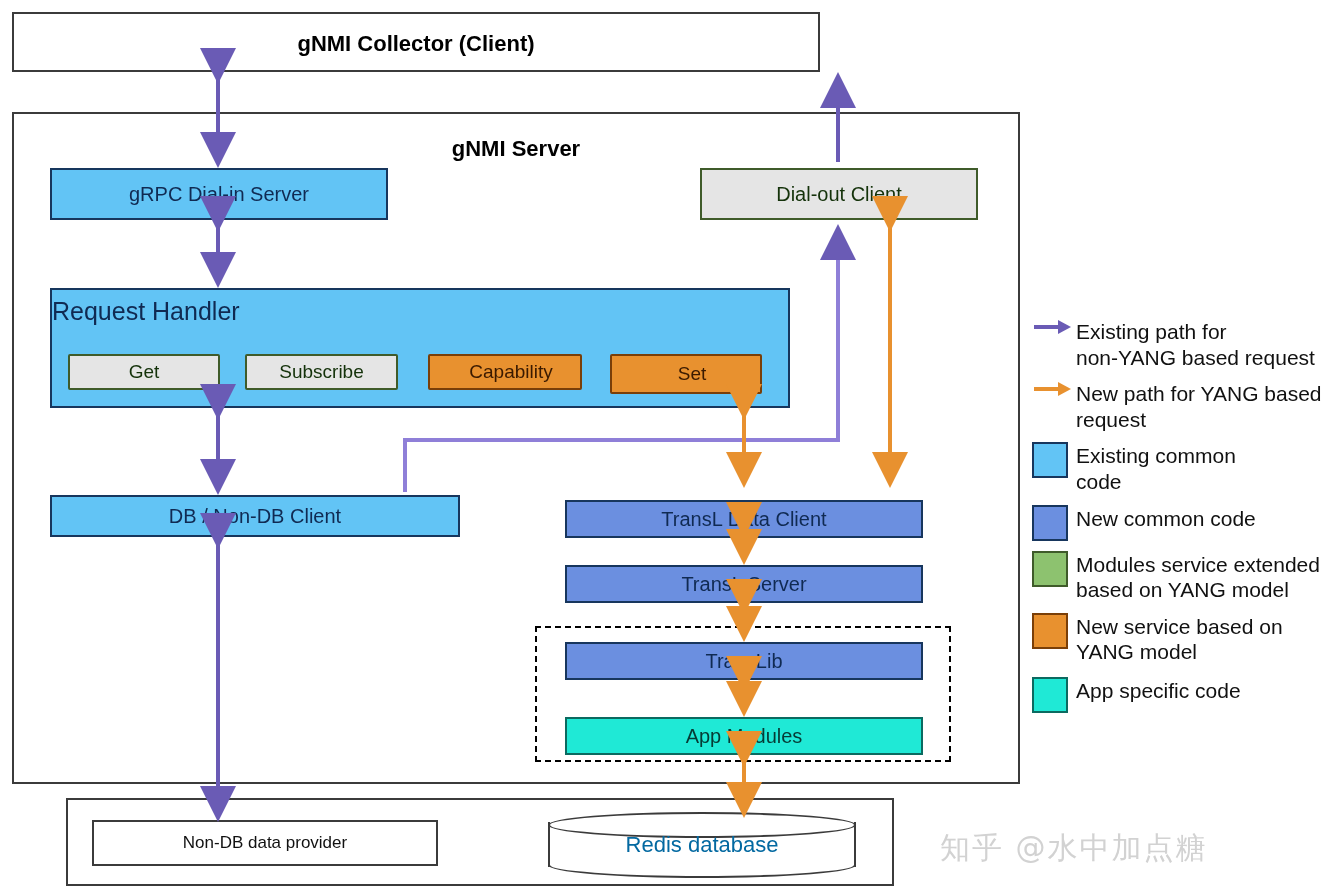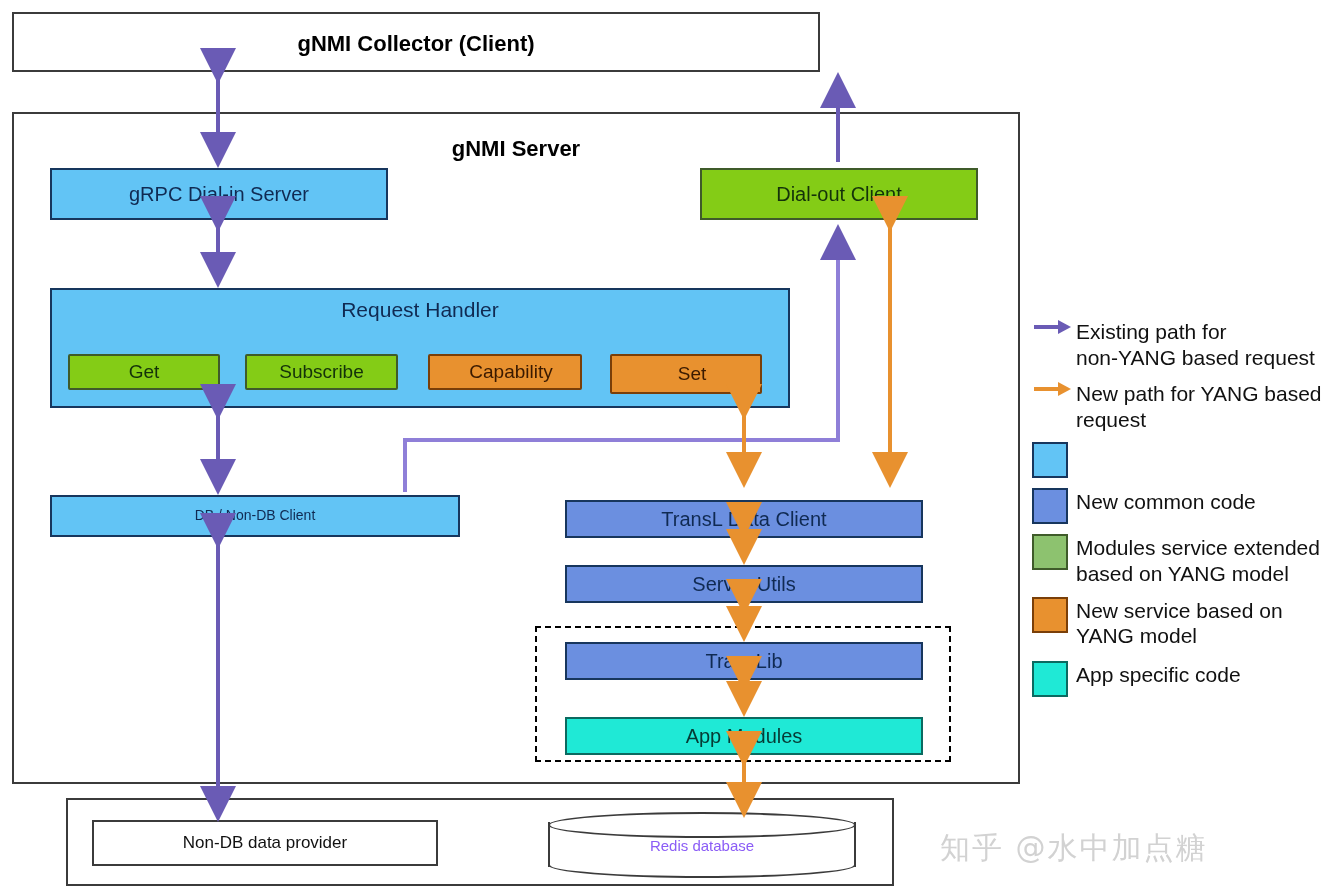--- a/index.html
+++ b/index.html
@@ -17,21 +17,21 @@
     font-weight:bold;color:#000;
   }
 
   
   .node{
     border:2px solid #17365d;display:flex;align-items:center;justify-content:center;
     text-align:center;color:#102a52;font-size:20px;line-height:1.1;
   }
   .node.c-existing{background:#62c4f5;}
   .node.c-new{background:#6b8fe0;}
-  .node.c-greenservice{background:#84cc16;border-color:#3f5b2a;color:#14320a;}
+  .node.c-greenservice{background:#e5e5e5;border-color:#3f5b2a;color:#14320a;}
   .node.c-orangeservice{background:#e8912f;border-color:#7a3f08;color:#3a1a00;padding-left:12px;}
   .node.c-app{background:#1fe9d6;border-color:#0b6a60;color:#063b35;}
 
   .pill{border-radius:2px;font-size:19px;}
 
   .plainbox{
     border:2px solid #3b3b3b;background:#fff;display:flex;align-items:center;
     justify-content:center;font-size:17px;color:#111;
   }
 
@@ -40,21 +40,21 @@
   
   .cyl{position:absolute;}
   .cyl .body{position:absolute;left:0;right:0;top:10px;bottom:11px;
     background:#fff;border-left:2px solid #3b3b3b;border-right:2px solid #3b3b3b;}
   .cyl .top{position:absolute;left:0;right:0;top:0;height:22px;
     border:2px solid #3b3b3b;border-radius:50%;background:#fff;}
   .cyl .bot{position:absolute;left:0;right:0;bottom:0;height:22px;
     border:2px solid #3b3b3b;border-radius:50%;background:#fff;
     clip-path:inset(50% -4px -4px -4px);}
   .cyl .lbl{position:absolute;left:0;right:0;top:0;bottom:0;display:flex;
-    align-items:center;justify-content:center;font-size:15px;color:#8b5cf6;}
+    align-items:center;justify-content:center;font-size:22px;color:#0369a1;}
 
   svg.arrows{position:absolute;left:0;top:0;width:1328px;height:896px;pointer-events:none;}
 
   
   #legend{position:absolute;left:1032px;top:318px;width:300px;}
   .leg-row{display:flex;align-items:flex-start;margin-bottom:10px;}
   .leg-key{width:44px;flex:0 0 44px;display:flex;align-items:center;justify-content:flex-start;}
   .sw{width:32px;height:32px;border:2px solid #17365d;display:block;}
   .sw.green{border-color:#3f5b2a;}
   .sw.orange{border-color:#7a3f08;}
@@ -75,31 +75,31 @@
 
   <div class="abs container" style="left:12px;top:112px;width:1008px;height:672px;">
     <div class="container-title" style="top:22px;font-size:22px;">gNMI Server</div>
   </div>
 
   <div class="abs node c-existing" style="left:50px;top:168px;width:338px;height:52px;">gRPC Dial-in Server</div>
 
   <div class="abs node c-greenservice" style="left:700px;top:168px;width:278px;height:52px;">Dial-out Client</div>
 
   <div class="abs node c-existing" style="left:50px;top:288px;width:740px;height:120px;display:block;">
-    <div style="text-align:center;font-size:21px;color:#102a52;padding-top:8px;">Request Handler</div>
+    <div style="text-align:left;font-size:25px;color:#102a52;padding-top:8px;">Request Handler</div>
   </div>
   <div class="abs node c-greenservice pill" style="left:68px;top:354px;width:152px;height:36px;">Get</div>
   <div class="abs node c-greenservice pill" style="left:245px;top:354px;width:153px;height:36px;">Subscribe</div>
   <div class="abs node c-orangeservice pill" style="left:428px;top:354px;width:154px;height:36px;">Capability</div>
   <div class="abs node c-orangeservice pill" style="left:610px;top:354px;width:152px;height:40px;">Set</div>
 
-  <div class="abs node c-existing" style="left:50px;top:495px;width:410px;height:42px;font-size:14px;">DB / Non-DB Client</div>
+  <div class="abs node c-existing" style="left:50px;top:495px;width:410px;height:42px;font-size:20px;">DB / Non-DB Client</div>
 
   <div class="abs node c-new" style="left:565px;top:488px;width:358px;height:38px;margin-top:12px;">TransL Data Client</div>
-  <div class="abs node c-new" style="left:565px;top:565px;width:358px;height:38px;">Server Utils</div>
+  <div class="abs node c-new" style="left:565px;top:565px;width:358px;height:38px;">TransL Server</div>
 
   <div class="abs dashed" style="left:535px;top:626px;width:416px;height:136px;"></div>
 
   <div class="abs node c-new" style="left:565px;top:642px;width:358px;height:38px;">TransLib</div>
   <div class="abs node c-app" style="left:565px;top:717px;width:358px;height:38px;">App Modules</div>
 
   <div class="abs container" style="left:66px;top:798px;width:828px;height:88px;"></div>
 
   <div class="abs plainbox" style="left:92px;top:820px;width:346px;height:46px;">Non-DB data provider</div>
 
@@ -176,20 +176,24 @@
       <div class="leg-txt">
         <div>New path for YANG based</div>
         <div>request</div>
       </div>
     </div>
 
     <div class="leg-row">
       <div class="leg-key">
         <span class="sw" style="background:#62c4f5;"></span>
       </div>
+      <div class="leg-txt">
+        <div>Existing common</div>
+        <div>code</div>
+      </div>
     </div>
 
     <div class="leg-row">
       <div class="leg-key">
         <span class="sw" style="background:#6b8fe0;"></span>
       </div>
       <div class="leg-txt">
         <div>New common code</div>
       </div>
     </div>

